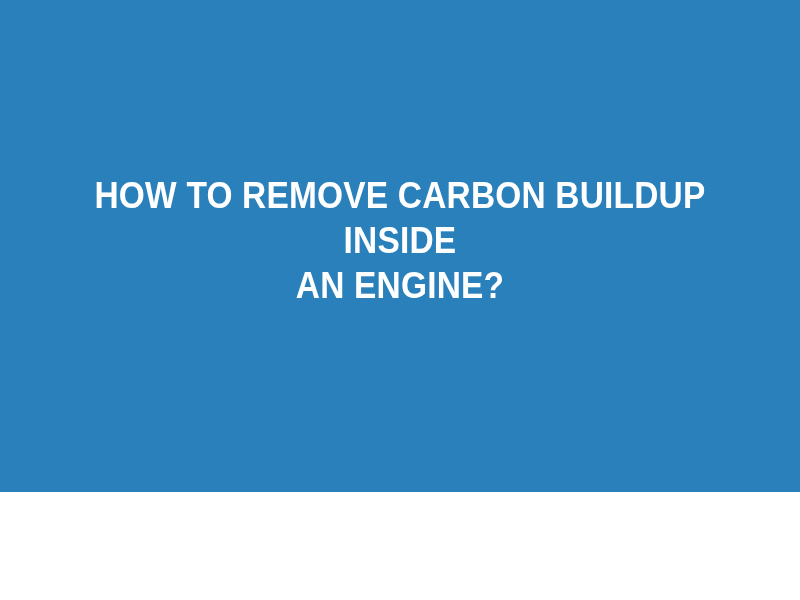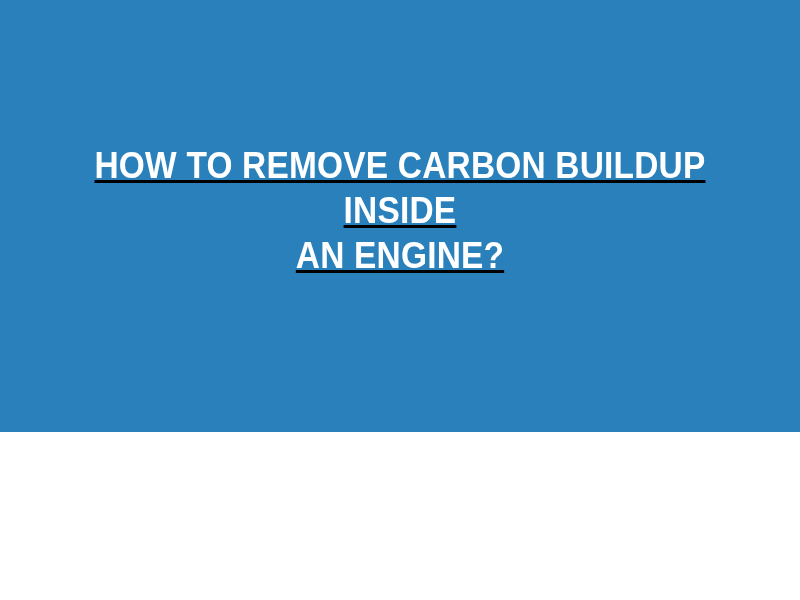--- a/index.html
+++ b/index.html
@@ -10,26 +10,25 @@
   body {
     width: 800px;
     height: 600px;
     overflow: hidden;
     font-family: "Liberation Sans", sans-serif;
   }
 
   #card {
     position: relative;
     width: 800px;
-    height: 432px;
+    height: 492px;
     box-sizing: border-box;
     display: flex;
     align-items: center;
     justify-content: center;
-    text-decoration: underline;
   }
 
   #title-block {
     width: 720px;
     text-align: center;
     
     margin-top: -12px;
   }
 
   #headline {

